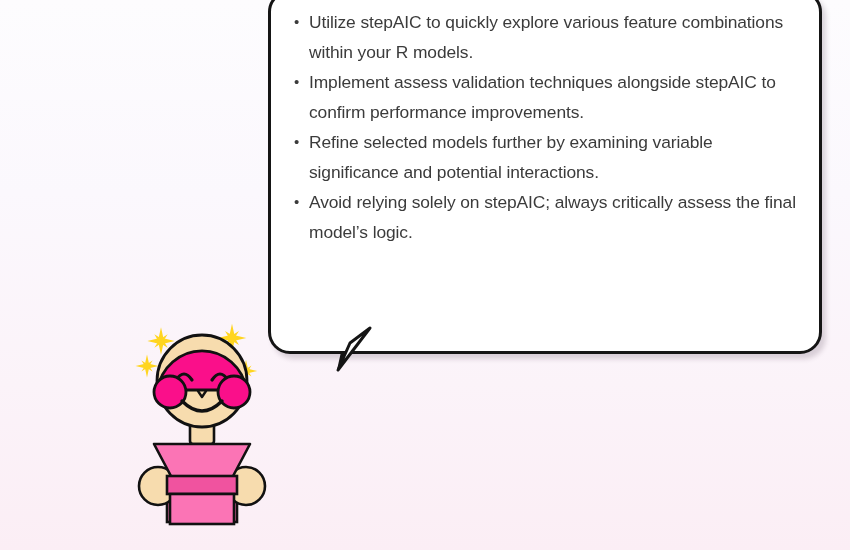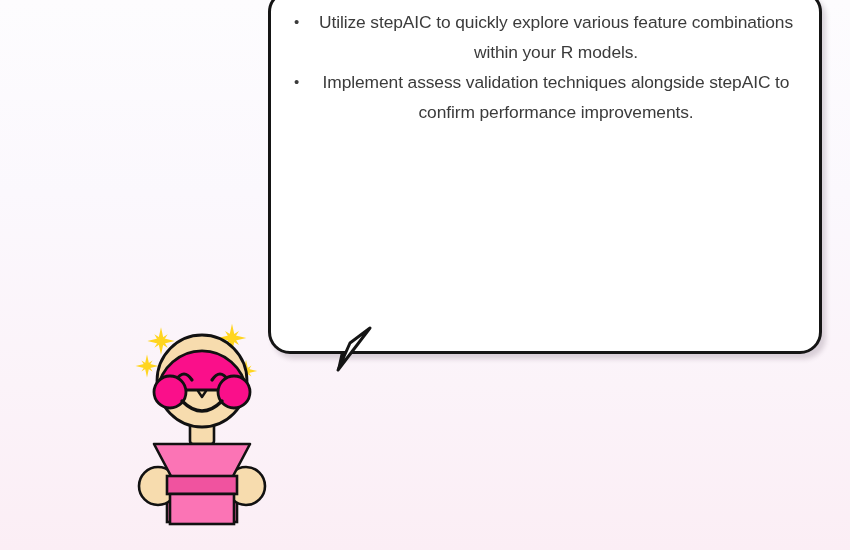--- a/index.html
+++ b/index.html
@@ -48,21 +48,20 @@
 
   .bubble-bullet-item {
     position: relative;
     padding-left: 16px;
     margin: 0 0 0 0;
     color: #3b3b3b;
     font-size: 17.4px;
     line-height: 30px;
     letter-spacing: -0.1px;
     font-family: "Liberation Sans", sans-serif;
-    text-align: center;
   }
 
   .bubble-bullet-item::before {
     content: "\2022";
     position: absolute;
     left: 1px;
     top: 0;
     font-size: 15px;
     line-height: 30px;
     color: #3b3b3b;
@@ -92,20 +91,22 @@
 </style>
 </head>
 <body>
 
 <div id="stage">
 
   <div id="speech-bubble">
     <ul id="bubble-text-list">
       <li class="bubble-bullet-item">Utilize stepAIC to quickly explore various feature combinations within your R models.</li>
       <li class="bubble-bullet-item">Implement assess validation techniques alongside stepAIC to confirm performance improvements.</li>
+      <li class="bubble-bullet-item">Refine selected models further by examining variable significance and potential interactions.</li>
+      <li class="bubble-bullet-item">Avoid relying solely on stepAIC; always critically assess the final model’s logic.</li>
     </ul>
   </div>
 
   <svg id="bubble-tail" viewBox="0 0 52 48" width="52" height="48">
 
     <path d="M 40 2 L 8 44 L 20 17 Z" fill="#ffffff" stroke="#151515" stroke-width="3" stroke-linejoin="round"></path>
     <path d="M 14 30 L 8 44 L 12 26 Z" fill="#151515" stroke="#151515" stroke-width="2" stroke-linejoin="round"></path>
   </svg>
 
   <svg id="character" viewBox="0 0 140 215" width="140" height="215">

